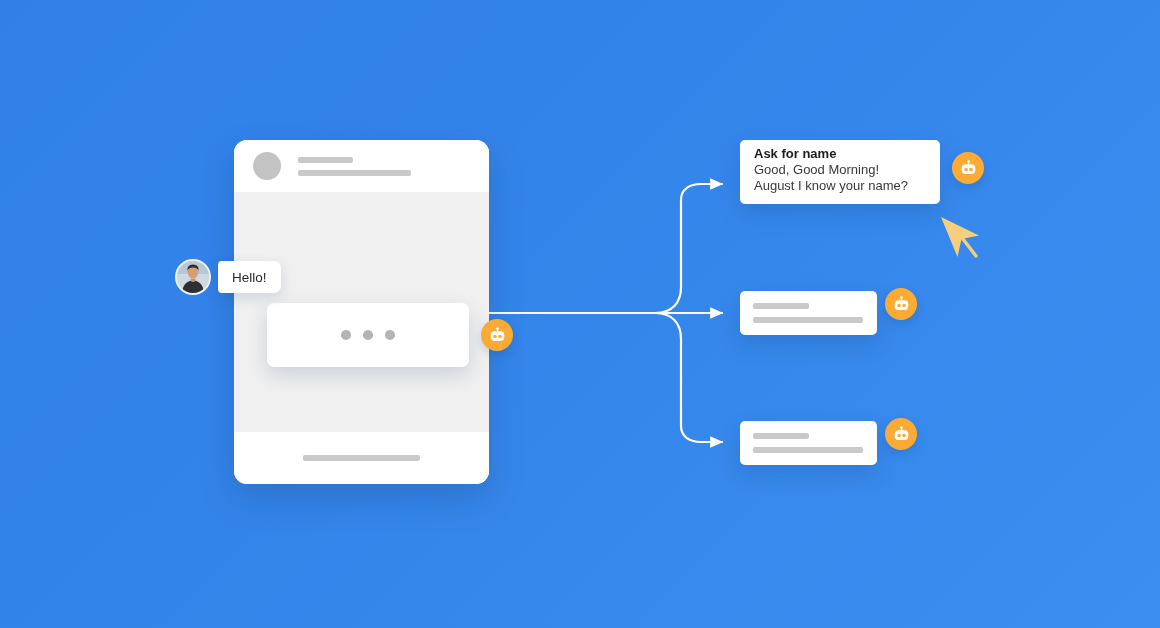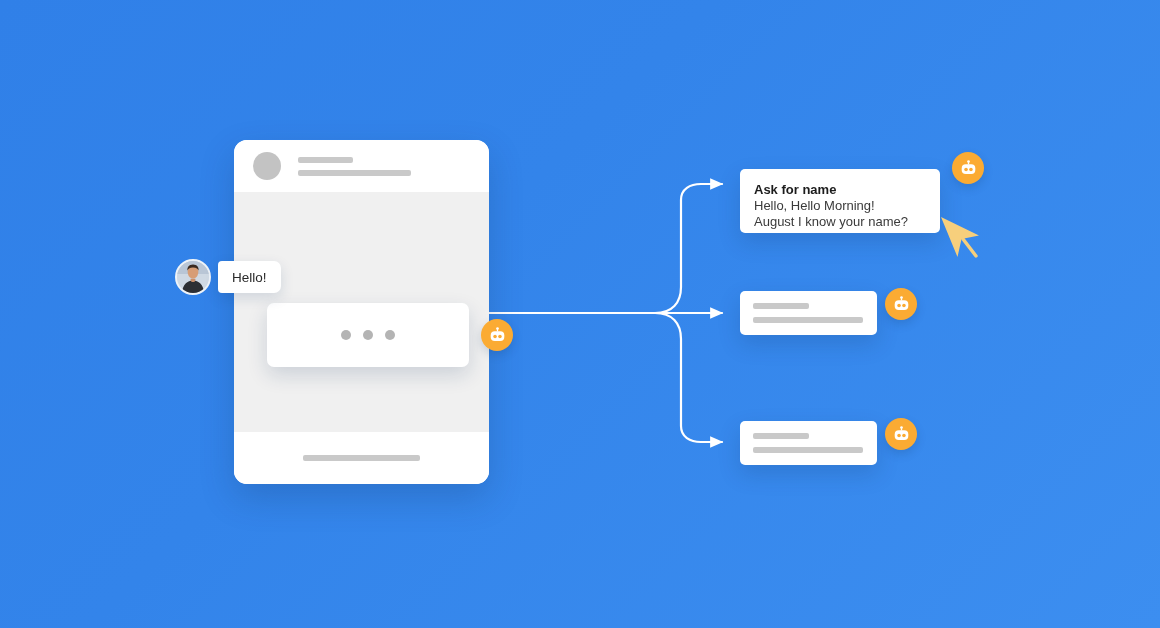--- a/index.html
+++ b/index.html
@@ -172,24 +172,24 @@
   
   .node-card {
     position: absolute;
     background: #ffffff;
     border-radius: 5px;
     box-shadow: 0 9px 22px rgba(16,52,96,.18);
     box-sizing: border-box;
   }
   #node-card-1 {
     left: 740px;
-    top: 169px;
+    top: 140px;
     width: 200px;
     height: 64px;
-    padding: 12px 14px 0 14px;
+    padding: 5px 14px 0 14px;
   }
   #node-title {
     font-size: 13px;
     font-weight: bold;
     color: #1c1c1c;
     line-height: 17px;
   }
   .node-line {
     font-size: 13px;
     color: #3a3a3a;
@@ -287,21 +287,21 @@
       <path d="M13.6 19.6 C14.4 21.6 17.6 21.6 18.4 19.6 L18.4 17.8 L13.6 17.8 Z" fill="#c98f6a"></path>
     </svg>
   </div>
 
   <div id="hello-bubble">
     <span>Hello!</span>
   </div>
 
   <div class="node-card" id="node-card-1">
     <div id="node-title">Ask for name</div>
-    <div class="node-line">Hello, Hello Morning!</div>
+    <div class="node-line">Good, Good Morning!</div>
     <div class="node-line">August I know your name?</div>
   </div>
   <div class="bot-badge" id="bot-node-1">
     <svg width="19" height="19" viewBox="0 0 24 24" xmlns="http://www.w3.org/2000/svg">
       <circle cx="12" cy="3.2" r="1.7" fill="#ffffff"></circle>
       <rect x="11.2" y="4.3" width="1.6" height="2.6" fill="#ffffff"></rect>
       <rect x="3.4" y="6.7" width="17.2" height="12.4" rx="5.2" fill="#ffffff"></rect>
       <circle cx="8.9" cy="13.2" r="2.25" fill="#fbab33"></circle>
       <circle cx="15.1" cy="13.2" r="2.25" fill="#fbab33"></circle>
     </svg>

